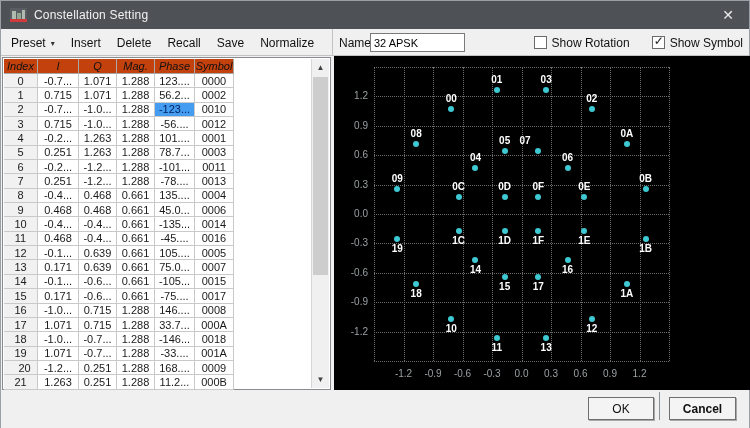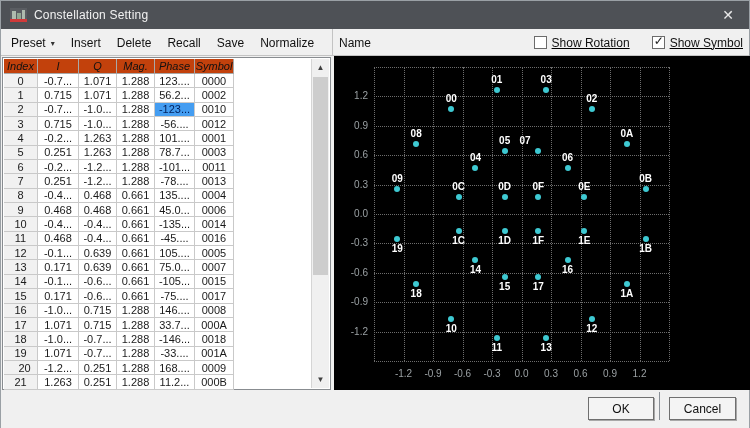--- a/index.html
+++ b/index.html
@@ -19,21 +19,21 @@
 
   
   .toolbar { position:absolute; left:0; top:28px; width:100%; height:27px; background:#f0f0f0; border-bottom:1px solid #c3c3c3; }
   .menu-items { position:absolute; left:10px; top:0; height:27px; display:flex; align-items:center; gap:16px; }
   .menu-item { font-size:12px; color:#111; white-space:nowrap; }
   .menu-item .caret { font-size:8px; color:#333; margin-left:5px; vertical-align:1px; }
   .toolbar-right { position:absolute; left:331px; top:0; height:27px; width:419px; border-left:1px solid #c3c3c3; }
   .name-label { position:absolute; left:6px; top:7px; font-size:12px; color:#111; }
   .name-input { position:absolute; left:37px; top:4px; width:95px; height:19px; border:1px solid #7a7a7a; background:#fff; font-size:11px; padding:0 3px; font-family:"Liberation Sans", sans-serif; }
   .checkbox-group { position:absolute; right:8px; top:0; height:27px; display:flex; align-items:center; gap:22px; }
-  .cb-wrap { display:flex; align-items:center; gap:5px;text-decoration:underline; }
+  .cb-wrap { display:flex; align-items:center; gap:5px; }
   .cb-box { width:13px; height:13px; border:1px solid #6b6b6b; background:#fff; position:relative; }
   .cb-box .tick { position:absolute; left:1px; top:-3px; font-size:12px; color:#222; }
   .cb-label { font-size:12px; color:#111; white-space:nowrap; }
 
   
   .table-panel { position:absolute; left:1px; top:56px; width:329px; height:333px; background:#fff; border:1px solid #888c90; }
   .grid { position:absolute; left:1px; top:1px; }
   .grid-row { display:flex; height:14.35px; }
   .grid-row.header { height:15px; }
   .cell { flex:none; font-size:11px; display:flex; align-items:center; justify-content:center; border-right:1px solid #c9c9c9; border-bottom:1px solid #c9c9c9; color:#1a1a1a; overflow:hidden; white-space:nowrap; }
@@ -53,21 +53,21 @@
   .tick-x { position:absolute; width:34px; text-align:center; font-size:10px; color:#9aa0a3; }
   .tick-y { position:absolute; width:30px; text-align:right; font-size:10px; color:#9aa0a3; }
   .pt-dot { position:absolute; width:6px; height:6px; border-radius:50%; }
   .pt-label { position:absolute; width:30px; text-align:center; font-size:10px; font-weight:600; color:#fff; }
 
   
   .footer { position:absolute; left:0; top:389px; width:100%; height:39px; background:#f0f0f0; }
   .footer-divider { position:absolute; left:658px; top:2px; width:1px; height:28px; background:#8a9097; }
   .btn { position:absolute; top:7px; height:23px; background:#f4f4f4; border:1px solid #6f6f6f; box-shadow:1px 1px 0 rgba(80,80,80,.45); font-size:12px; color:#111; display:flex; align-items:center; justify-content:center; font-family:"Liberation Sans", sans-serif; }
   .btn.ok { left:587px; width:66px; }
-  .btn.cancel { left:668px; width:67px; }
+  .btn.cancel { left:668px; width:67px;font-weight:bold; }
 </style>
 </head>
 <body>
 
 <div class="window">
 
   <div class="titlebar">
     <span class="app-icon">
       <span class="bar b1"></span>
         <span class="bar b2"></span>
@@ -82,20 +82,21 @@
     <div class="menu-items">
         <div class="menu-item">Preset<span class="caret">▾</span></div>
         <div class="menu-item">Insert</div>
         <div class="menu-item">Delete</div>
         <div class="menu-item">Recall</div>
         <div class="menu-item">Save</div>
         <div class="menu-item">Normalize</div>
       </div>
     <div class="toolbar-right">
       <span class="name-label">Name</span>
+      <input class="name-input" value="32 APSK" style="">
       <div class="checkbox-group">
           <div class="cb-wrap">
             <span class="cb-box"></span>
             <span class="cb-label">Show Rotation</span>
           </div>
           <div class="cb-wrap">
             <span class="cb-box">
               <span class="tick">✓</span>
             </span>
             <span class="cb-label">Show Symbol</span>

